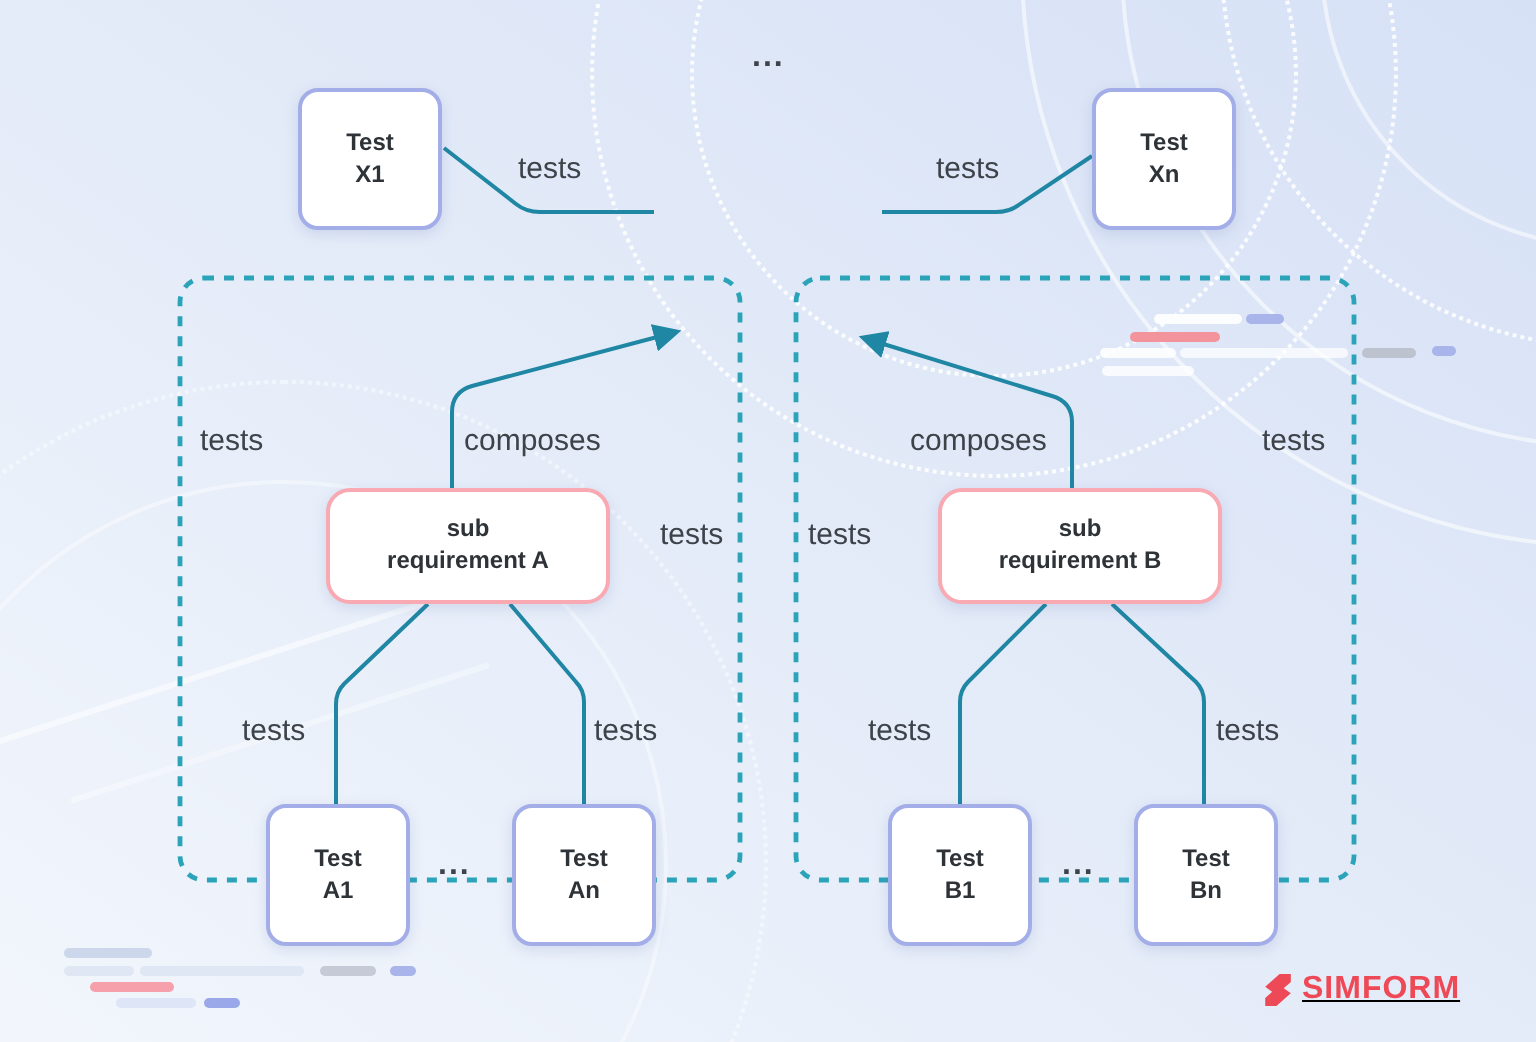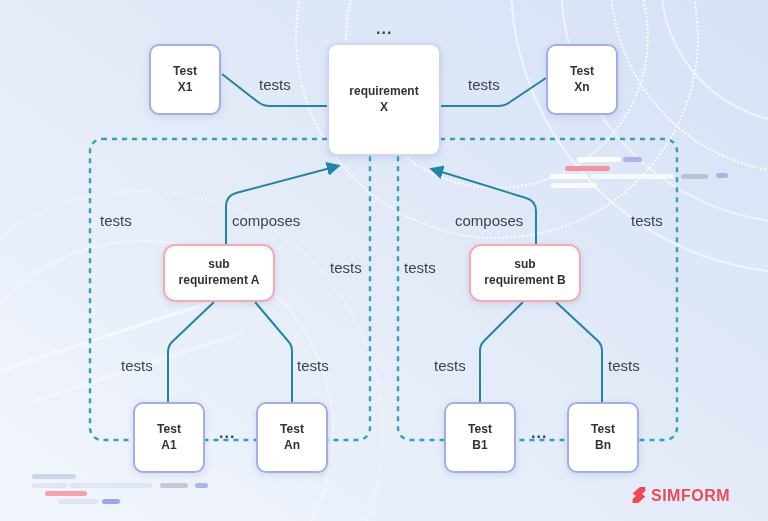--- a/index.html
+++ b/index.html
@@ -20,26 +20,26 @@
   #edges{position:absolute;left:0;top:0;z-index:2;}
   
   .node{
     position:absolute;z-index:3;display:flex;align-items:center;justify-content:center;
     background:#ffffff;border-radius:10px;text-align:center;
     font-weight:bold;font-size:12px;line-height:1.3;color:#2e3338;
     white-space:pre-line;box-shadow:0 2px 7px rgba(90,110,170,0.18);
   }
   .test-node{border:2px solid #a3aee8;width:72px;height:71px;box-sizing:border-box;}
   .req-node{border:2px solid #ccd5f3;width:114px;height:113px;box-sizing:border-box;}
-  .subreq-node{border:2px solid #f8a9b2;border-radius:12px;width:112px;height:58px;box-sizing:border-box;}
+  .subreq-node{border:2px solid #f8a9b2;border-radius:12px;width:142px;height:58px;box-sizing:border-box;}
   
   .elabel{position:absolute;z-index:3;font-size:15px;color:#3e434a;white-space:nowrap;}
   .ellipsis{position:absolute;z-index:3;font-size:16px;font-weight:bold;color:#3e434a;letter-spacing:1px;}
   
-  #logo{position:absolute;left:631px;top:485px;z-index:4;display:flex;align-items:flex-end;gap:4px;}
+  #logo{position:absolute;left:631px;top:485px;z-index:4;display:flex;align-items:center;gap:4px;text-decoration:underline;}
   #logo .brand-text{font-size:16px;font-weight:bold;color:#ee4956;letter-spacing:0.5px;}
 </style>
 </head>
 <body>
 
 <div id="stage">
 
   <div class="circ dot" style="left:345px;top:-115px;width:300px;height:300px;"></div>
   <div class="circ dot" style="left:295px;top:-165px;width:400px;height:400px;"></div>
   <div class="circ sol" style="left:660px;top:-160px;width:280px;height:280px;"></div>
@@ -92,22 +92,20 @@
     <path d="M523 302 L484 341 Q480 345 480 351 L480 402" fill="none" stroke="#1f86a3" stroke-width="2"></path>
     <path d="M556 302 L598 341 Q602 345 602 351 L602 402" fill="none" stroke="#1f86a3" stroke-width="2"></path>
   </svg>
 
   <div class="ellipsis" style="left:376px;top:20px;">...</div>
   <div class="ellipsis" style="left:219px;top:424px;">...</div>
   <div class="ellipsis" style="left:531px;top:424px;">...</div>
 
   <div class="node test-node" style="left:149px;top:44px;">Test
 X1</div>
-  <div class="node req-node" style="left:327px;top:43px;">requirement
-X</div>
   <div class="node test-node" style="left:546px;top:44px;">Test
 Xn</div>
   <div class="node subreq-node" style="left:163px;top:244px;">sub
 requirement A</div>
   <div class="node subreq-node" style="left:469px;top:244px;">sub
 requirement B</div>
   <div class="node test-node" style="left:133px;top:402px;">Test
 A1</div>
   <div class="node test-node" style="left:256px;top:402px;">Test
 An</div>

